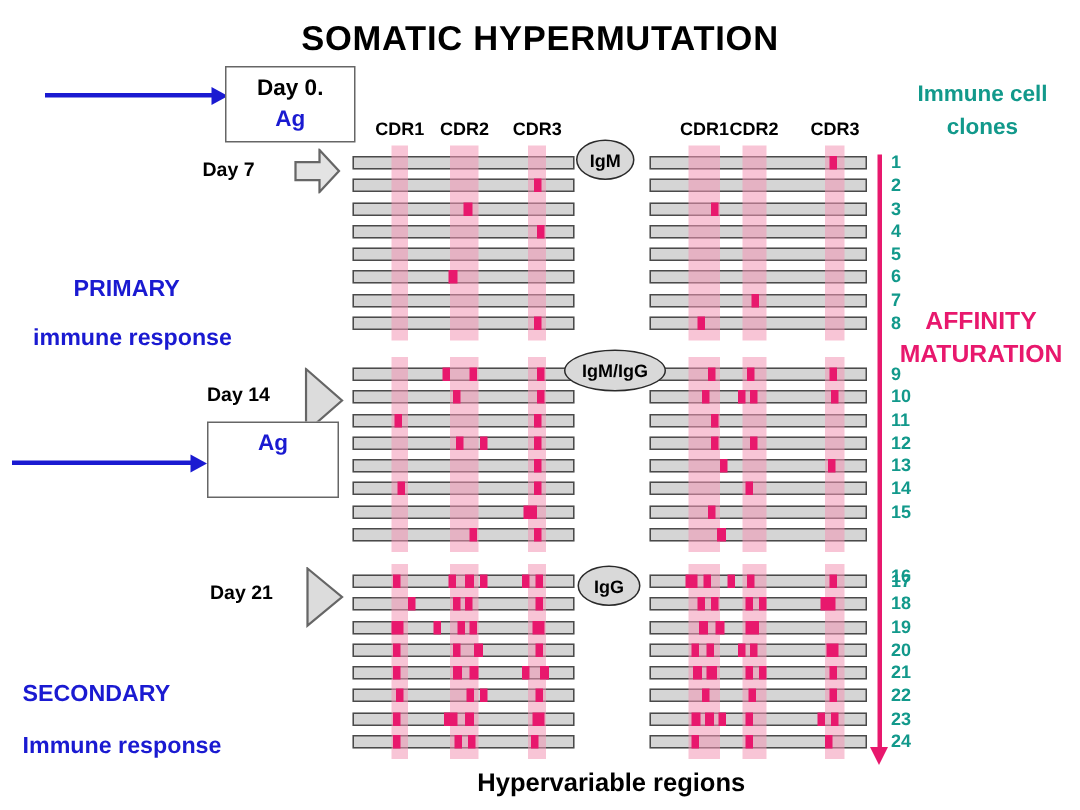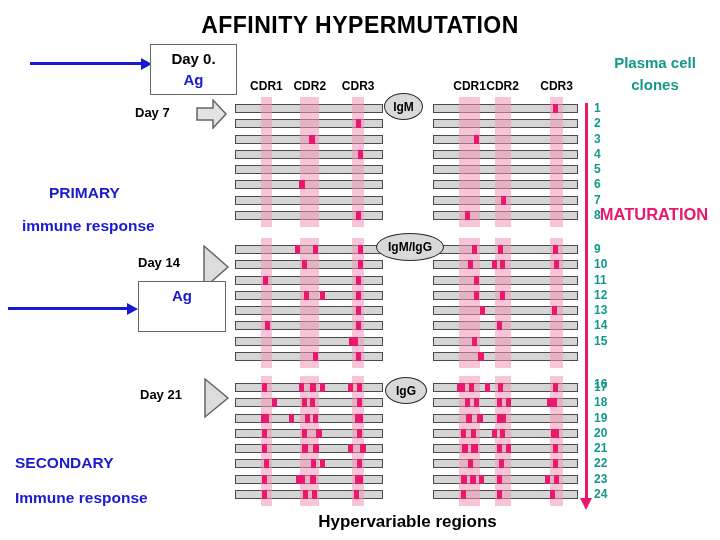--- a/index.html
+++ b/index.html
@@ -35,31 +35,31 @@
   }
   .mg-line{position:absolute;left:585px;width:3px;background:#e8186d;z-index:4;}
   .mg-head{position:absolute;width:0;height:0;border-left:6px solid transparent;border-right:6px solid transparent;border-top:12px solid #e8186d;z-index:4;}
   .footer{left:235px;top:512px;width:345px;text-align:center;font-size:17px;font-weight:bold;color:#000;}
 </style>
 </head>
 <body>
 
 <div id="slide">
 
-  <div class="abs title">AFFINITY HYPERMUTATION</div>
+  <div class="abs title">SOMATIC HYPERMUTATION</div>
 
   <div class="abs blue-line" style="left:30px;top:62px;width:112px;"></div>
   <div class="abs blue-head" style="left:141px;top:58px;"></div>
   <div class="abs daybox" style="left:150px;top:44px;width:85px;height:46px;">
     <div>Day 0.</div>
     <div class="ag">Ag</div>
   </div>
 
   <div class="abs teal-text" style="left:592px;top:52px;width:126px;">
-    <div>Plasma cell</div>
+    <div>Immune cell</div>
     <div>clones</div>
   </div>
 
   <div id="cdr-row">
       <div class="cdr-label" style="left: 266.45px;">CDR1</div>
       <div class="cdr-label" style="left: 309.74px;">CDR2</div>
       <div class="cdr-label" style="left: 358.21px;">CDR3</div>
       <div class="cdr-label" style="left: 469.613px;">CDR1</div>
       <div class="cdr-label" style="left: 502.6px;">CDR2</div>
       <div class="cdr-label" style="left: 556.612px;">CDR3</div>
@@ -87,20 +87,21 @@
   <div class="abs daybox" style="left:138px;top:281px;width:86px;height:46px;z-index:2;">
     <div class="ag">Ag</div>
   </div>
   <div class="abs blue-line" style="left:8px;top:307px;width:120px;"></div>
   <div class="abs blue-head" style="left:127px;top:303px;"></div>
 
   <div class="abs blue-text" style="left:15px;top:454px;">SECONDARY</div>
   <div class="abs blue-text" style="left:15px;top:489px;">Immune response</div>
 
   <div class="abs magenta-text" style="left:588px;top:203px;width:132px;">
+    <div>AFFINITY</div>
     <div>MATURATION</div>
   </div>
 
   <div class="mg-line" style="top:103px;height:396px;"></div>
   <div class="mg-head" style="left:580px;top:498px;"></div>
 
   <div class="ellipse" style="left:384px;top:93px;width:39px;height:27px;">IgM</div>
   <div class="ellipse" style="left:376px;top:233px;width:68px;height:28px;">IgM/IgG</div>
   <div class="ellipse" style="left:385px;top:377px;width:42px;height:27px;">IgG</div>
 

